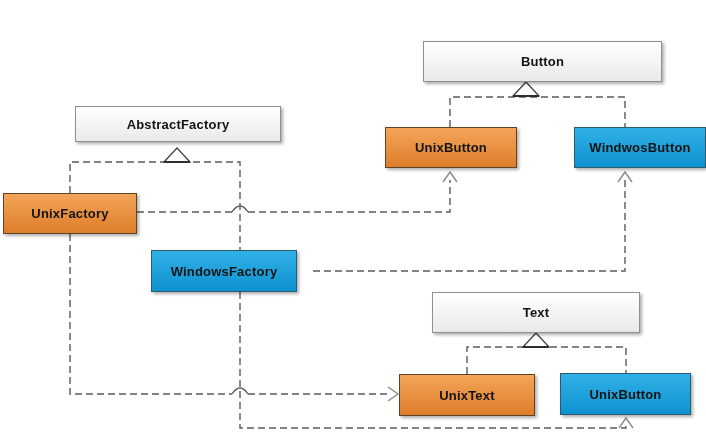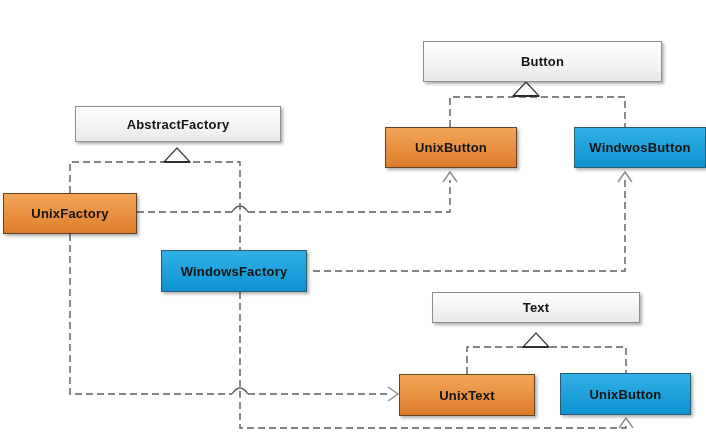--- a/index.html
+++ b/index.html
@@ -39,22 +39,22 @@
   }
   .node.win {
     background: linear-gradient(#31b0e6, #0e92d0);
     border: 1px solid #2c5a70;
   }
   #n-abstract-factory   { left: 75px;  top: 106px; width: 206px; height: 36px; }
   #n-button             { left: 423px; top: 41px;  width: 239px; height: 41px; }
   #n-unix-button-top    { left: 385px; top: 127px; width: 132px; height: 41px; }
   #n-windwos-button     { left: 558px; top: 127px; width: 132px; height: 41px; margin-left: 16px; }
   #n-unix-factory       { left: 3px;   top: 193px; width: 134px; height: 41px; align-items: center; }
-  #n-windows-factory    { left: 161px; top: 250px; width: 146px; height: 42px; }
-  #n-text               { left: 432px; top: 292px; width: 208px; height: 31px; }
+  #n-windows-factory    { left: 151px; top: 250px; width: 146px; height: 42px; }
+  #n-text               { left: 432px; top: 292px; width: 208px; height: 41px; }
   #n-unix-text          { left: 399px; top: 374px; width: 136px; height: 42px; align-items: center; }
   #n-unix-button-bottom { left: 560px; top: 373px; width: 131px; height: 42px; }
 </style>
 </head>
 <body>
 
 <div id="canvas">
 
   <svg id="connector-layer" viewBox="0 0 706 446" xmlns="http://www.w3.org/2000/svg">
 

